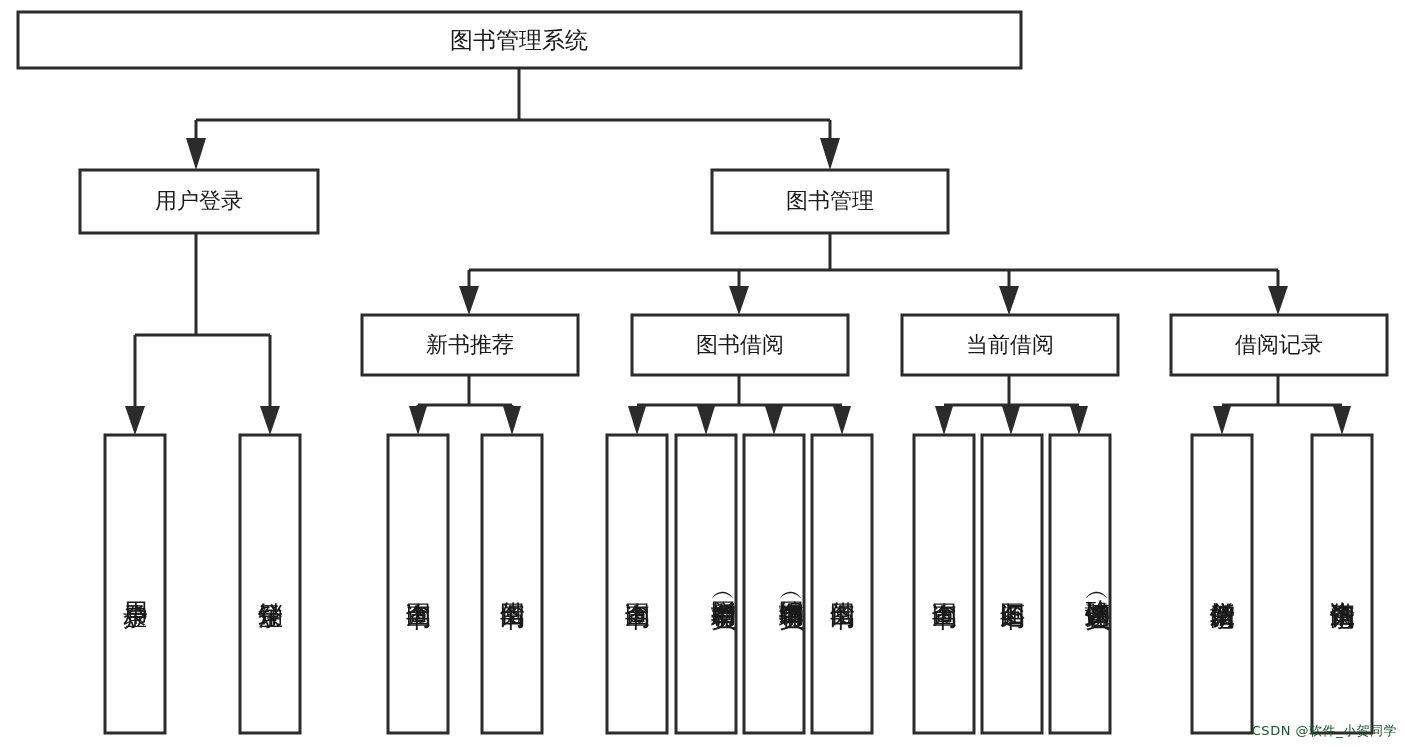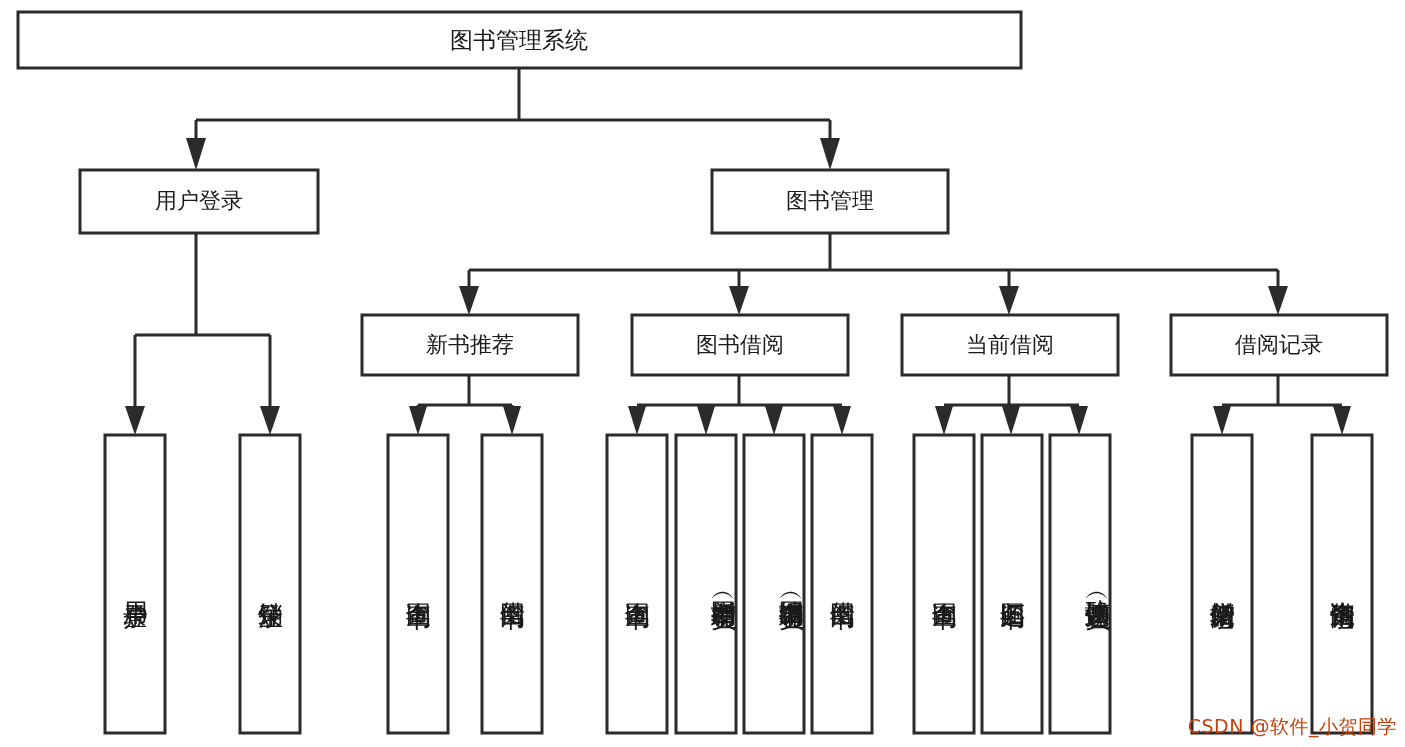--- a/index.html
+++ b/index.html
@@ -65,22 +65,22 @@
     justify-content: center;
     text-align: center;
     pointer-events: none;
     user-select: none;
   }
   .watermark {
     position: absolute;
     right: 8px;
     bottom: 7px;
     font-family: "DejaVu Sans", "Liberation Sans", sans-serif;
-    font-size: 19px;
-    color: #c2410c;
+    font-size: 13px;
+    color: #14532d;
     white-space: nowrap;
     letter-spacing: 0.5px;
   }
 </style>
 </head>
 <body>
 
 <div id="diagram-root">
 
   <svg class="diagram-canvas" viewBox="0 0 1405 747">

